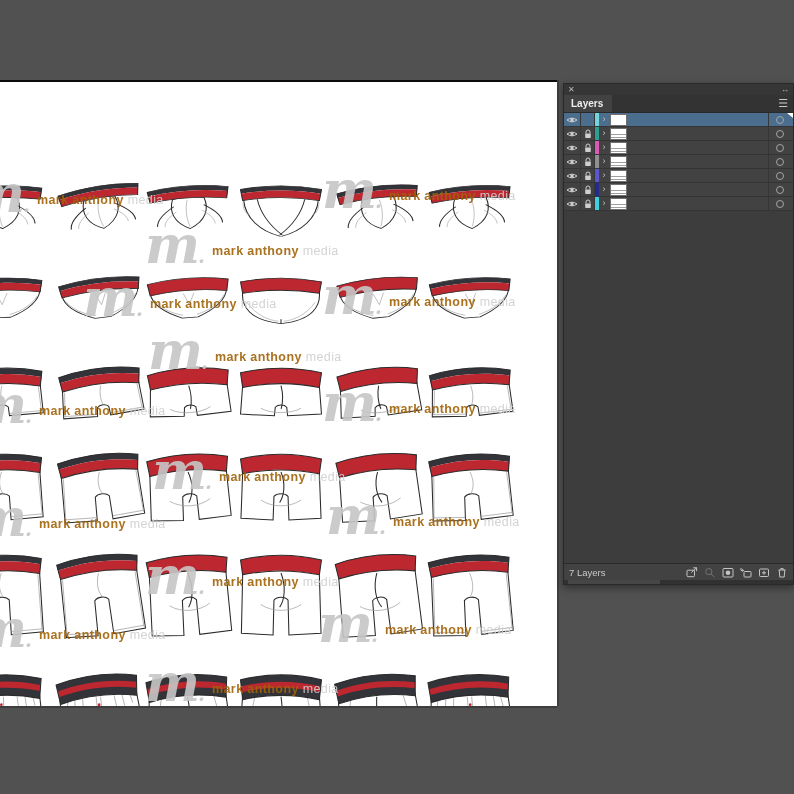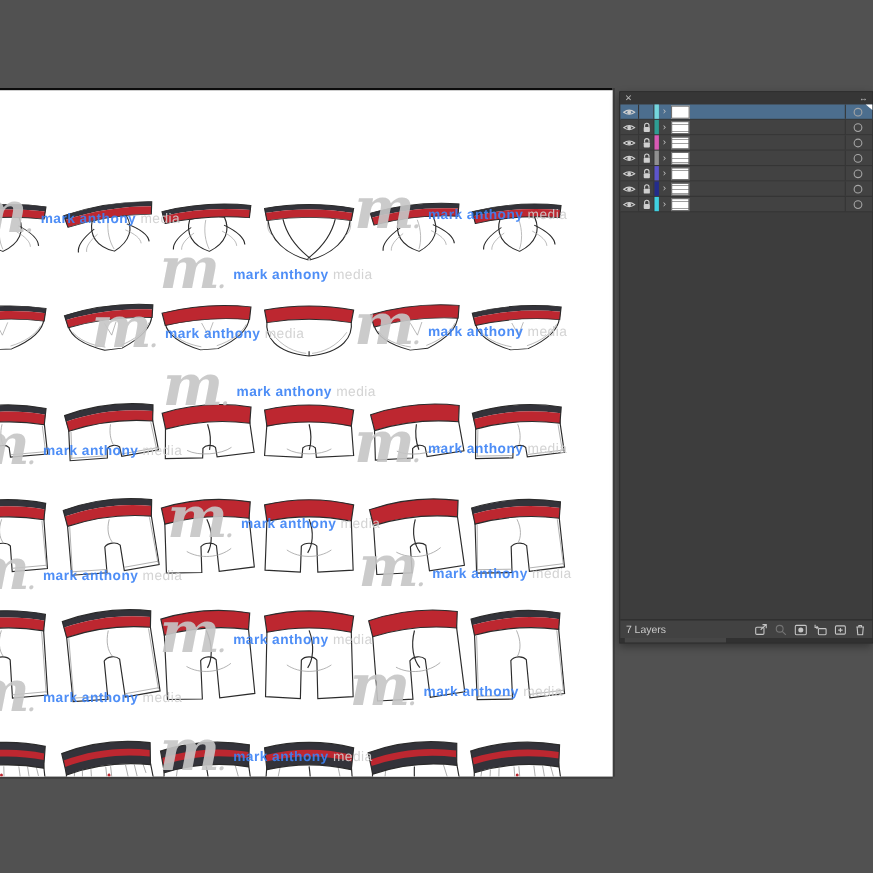--- a/index.html
+++ b/index.html
@@ -13,21 +13,21 @@
     overflow:hidden;box-sizing:border-box;}
   .garment{position:absolute;}
   .garment svg{display:block;overflow:visible;}
 
   
   .wm-unit{position:absolute;display:flex;align-items:center;gap:9px;pointer-events:none;opacity:.9;}
   .wm-logo{font-family:"DejaVu Serif",serif;font-style:italic;font-weight:bold;
     font-size:52px;line-height:28px;color:#c6c6c6;letter-spacing:-2px;}
   .wm-dot{font-size:20px;color:#c6c6c6;}
   .wm-text{font-size:12.5px;letter-spacing:.4px;white-space:nowrap;}
-  .wm-bold{color:#3b82f6;font-weight:bold;}
+  .wm-bold{color:#a16207;font-weight:bold;}
   .wm-light{color:#cfcfcf;font-weight:normal;}
 
   
   .panel{position:absolute;left:563px;top:83px;width:231px;height:502px;background:#3e3e3e;
     border:1px solid #292929;box-sizing:border-box;display:flex;flex-direction:column;
     box-shadow:0 3px 8px rgba(0,0,0,.4);}
   .ptitle{height:11px;background:#363636;display:flex;justify-content:space-between;align-items:center;
     padding:0 4px;color:#b9b9b9;font-size:8px;line-height:1;flex:0 0 auto;}
   .ptitle .icn{cursor:default;}
   .ptabs{height:17px;background:#333333;border-bottom:1px solid #2a2a2a;display:flex;position:relative;flex:0 0 auto;}
@@ -564,20 +564,24 @@
     <span class="wm-text"><span class="wm-bold">mark anthony</span> <span class="wm-light">media</span></span>
         </div>
       </div>
   </div>
 
   <div class="panel">
     <div class="ptitle">
       <span class="icn">✕</span>
       <span class="icn">↔</span>
     </div>
+    <div class="ptabs">
+      <div class="ptab">Layers</div>
+      <div class="pmenu">☰</div>
+    </div>
     <div id="layer-rows">
         <div class="prow sel">
           <div class="c-eye">
             <svg width="12" height="8" viewBox="0 0 12 8">
               <path d="M1 4 Q6 0.3 11 4 Q6 7.7 1 4 Z" fill="none" stroke="#cfcfcf" stroke-width="1"></path>
               <circle cx="6" cy="4" r="1.7" fill="#cfcfcf"></circle>
             </svg>
           </div>
           <div class="c-lock"></div>
           <div class="cbar" style="background:#74d6dd"></div>

